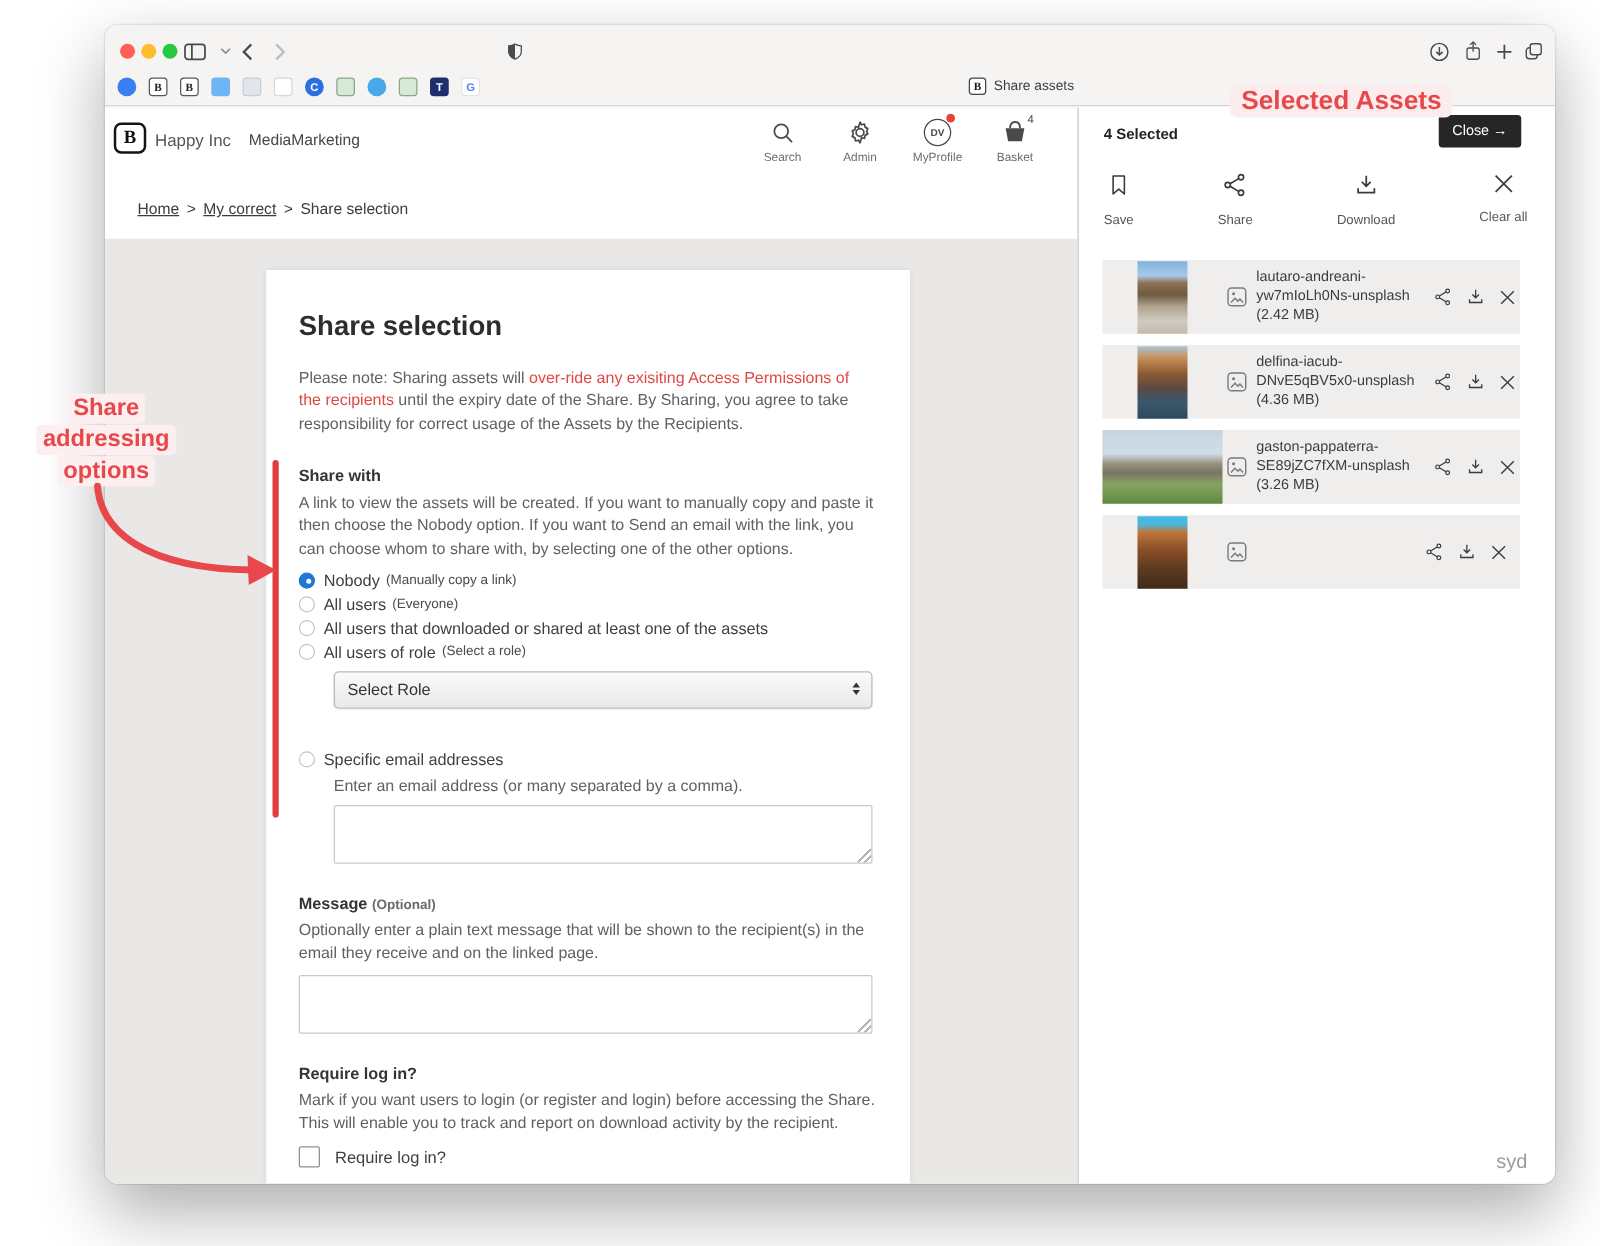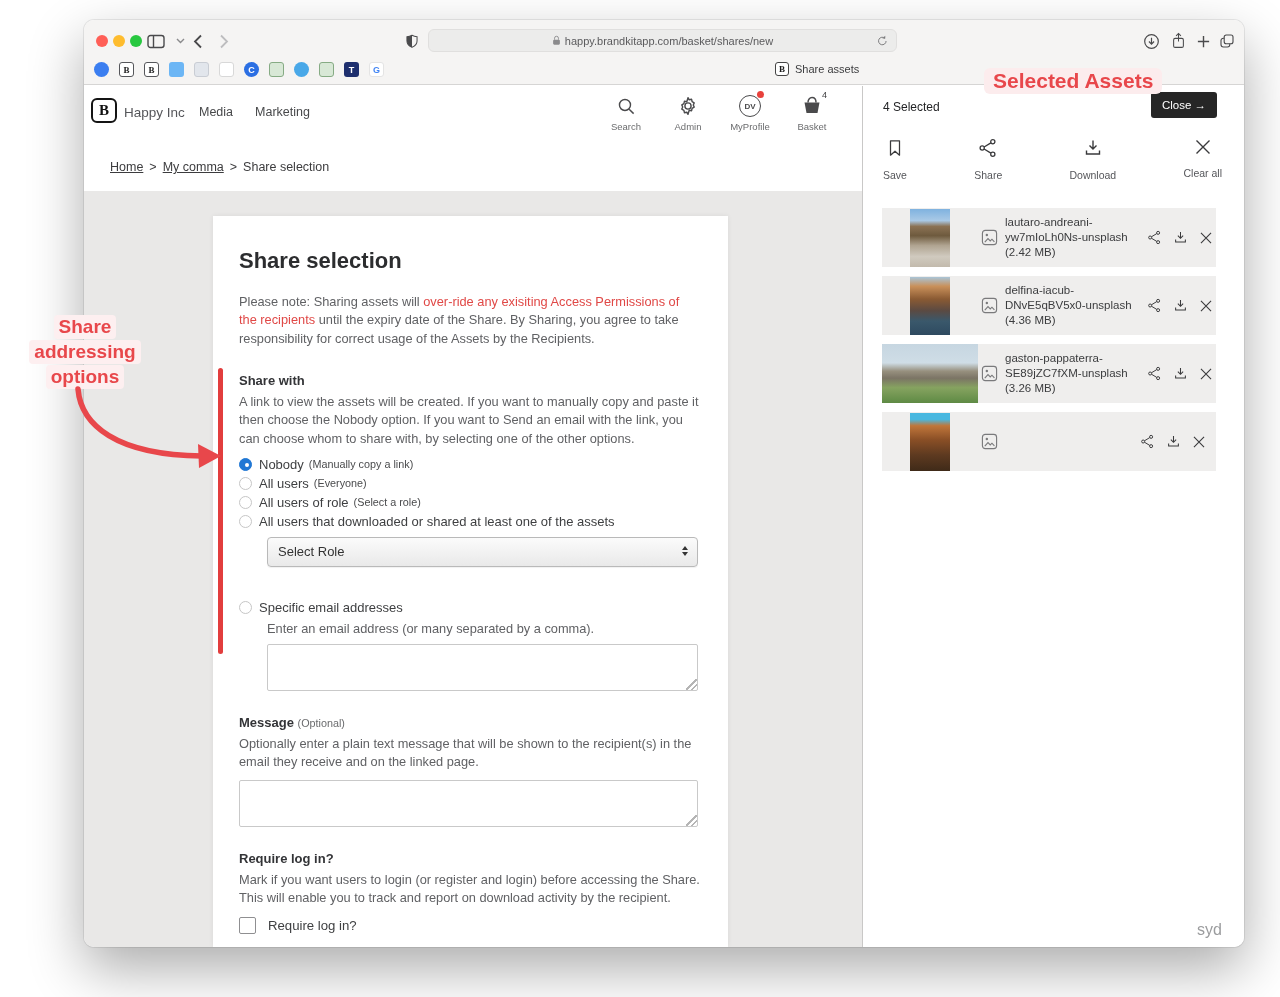--- a/index.html
+++ b/index.html
@@ -38,21 +38,21 @@
   .tab .fav-b { width:14px; height:14px; border:1px solid #444; border-radius:3px; background:#fff; color:#1b1b1b;
     font:bold 9px "Liberation Serif",serif; display:flex; align-items:center; justify-content:center; }
 
   
   .app { position:absolute; left:0; top:66px; right:0; bottom:0; display:flex; }
   .main { position:relative; width:778px; background:#e9e8e7; overflow:hidden; }
   .site-header { position:absolute; left:0; top:0; width:100%; height:105px; background:#fff; }
   .logo { position:absolute; left:7px; top:12px; width:26px; height:25px; border:2.5px solid #141414; border-radius:6px;
     background:#fff; display:flex; align-items:center; justify-content:center; font:bold 15px "Liberation Serif",serif; color:#111; }
   .site-name { position:absolute; left:40px; top:19px; font-size:13.5px; color:#55565a; }
-  .nav { position:absolute; left:115px; top:19px; display:flex; gap:22px; font-size:12.5px; color:#47484a; }
+  .nav { position:absolute; left:115px; top:19px; display:flex; font-size:12.5px; color:#47484a; }
   .nav span { cursor:pointer; }
   .hdr-actions { position:absolute; right:28px; top:8px; display:flex; gap:18px; }
   .hact { width:44px; display:flex; flex-direction:column; align-items:center; gap:3px; }
   .hact .ic { height:24px; display:flex; align-items:center; justify-content:center; position:relative; }
   .hact .lbl { font-size:9.5px; color:#6b6c6e; }
   .profile-circ { width:22px; height:22px; border:1.5px solid #4a4a4c; border-radius:50%;
     display:flex; align-items:center; justify-content:center; font-size:8px; font-weight:bold; color:#4a4a4c; }
   .red-dot { position:absolute; right:-3px; top:-3px; width:7px; height:7px; border-radius:50%; background:#e8413c; }
   .basket-count { position:absolute; right:-4px; top:-4px; font-size:9px; color:#3c3c3e; }
   .breadcrumb { position:absolute; left:26px; top:74px; font-size:12.5px; color:#3c3c3e; }
@@ -80,28 +80,28 @@
     position:relative; cursor:pointer; box-shadow:0 1px 1px rgba(0,0,0,.06); }
   .spin { position:absolute; right:9px; top:8px; display:flex; flex-direction:column; gap:2px; }
   .spin i { width:0; height:0; border-left:3.5px solid transparent; border-right:3.5px solid transparent; display:block; }
   .spin .up { border-bottom:4.5px solid #333; } .spin .dn { border-top:4.5px solid #333; }
   textarea.box { display:block; width:431px; height:47px; margin:6px 0 0 28px; border:1px solid #c9c9c9; border-radius:2px;
     resize:none; background:#fff
       ; background-image:linear-gradient(315deg, transparent 3px, #b5b5b5 3px, #b5b5b5 4.5px, transparent 4.5px, transparent 7px, #b5b5b5 7px, #b5b5b5 8.5px, transparent 8.5px);
       background-repeat:no-repeat; background-position:right bottom; background-size:11px 11px; }
   textarea.box.full { width:459px; margin-left:0; }
   .mt26 { margin-top:26px; } .mt24 { margin-top:24px; } .mt16 { margin-top:33px; }
-  .opt { font-weight:normal; font-size:10.8px; color:#6a6b6d; }
+  .opt { font-weight:bold; font-size:10.8px; color:#6a6b6d; }
   .chk-row { display:flex; align-items:center; margin-top:7px; cursor:pointer; }
   .chk { width:17px; height:17px; border:1.5px solid #8f8f91; border-radius:2px; background:#fff; flex:none; margin-right:12px; }
   .chk-row .cl { font-size:13.2px; color:#3f4042; }
 
   
   .panel { position:relative; width:382px; background:#fff; border-left:1px solid #c9c8c7; }
-  .sel-count { position:absolute; left:20px; top:14px; font-size:12px; font-weight:normal; color:#232426; }
+  .sel-count { position:absolute; left:20px; top:14px; font-size:12px; font-weight:bold; color:#232426; }
   .close-btn { position:absolute; right:27px; top:6px; background:#262626; color:#fff; font-size:11.5px;
     padding:7px 11px; border-radius:3px; border:none; cursor:pointer; }
   .ptoolbar { position:absolute; left:0; right:0; top:52px; display:flex; justify-content:space-between; padding:0 22px 0 20px; }
   .ptool { display:flex; flex-direction:column; align-items:center; gap:7px; cursor:pointer; }
   .ptool .lbl { font-size:10.5px; color:#55565a; }
   .asset-list { position:absolute; left:19px; right:28px; top:122px; }
   .arow { display:flex; align-items:center; height:59px; background:#efeeed; margin-bottom:9px; }
   .thumb-area { width:96px; height:59px; flex:none; display:flex; align-items:center; justify-content:center; }
   .thumb { cursor:pointer; }
   .thumb.port { width:40px; height:58px; }
@@ -158,33 +158,20 @@
             </svg>
         </span>
 
         <span class="c-ic" style="left:318px;">
           <svg width="14" height="17" viewBox="0 0 18 19">
               <path d="M9 1.5c2.2 1.3 4.2 1.8 6.5 1.9V9c0 3.8-2.6 6.4-6.5 8-3.9-1.6-6.5-4.2-6.5-8V3.4C4.8 3.3 6.8 2.8 9 1.5z" fill="none" stroke="#4a4a4c" stroke-width="1.3"></path>
               <path d="M9 1.5C6.8 2.8 4.8 3.3 2.5 3.4V9c0 3.8 2.6 6.4 6.5 8z" fill="#4a4a4c"></path>
             </svg>
         </span>
 
-        <div class="urlbar">
-          <svg width="9" height="11" viewBox="0 0 16 19">
-              <rect x="2" y="8" width="12" height="9" rx="2" fill="#8a8a8c"></rect>
-              <path d="M4.5 8V5.5a3.5 3.5 0 0 1 7 0V8" fill="none" stroke="#8a8a8c" stroke-width="1.6"></path>
-            </svg>
-          <span>happy.brandkitapp.com/basket/shares/new</span>
-          <span class="reload">
-            <svg width="13" height="14" viewBox="0 0 20 20">
-                <path d="M15.5 10a5.8 5.8 0 1 1-1.7-4.1" fill="none" stroke="#7a7a7c" stroke-width="1.5"></path>
-                <path d="M14.2 1.8v4.4H9.8z" fill="#7a7a7c"></path>
-              </svg>
-          </span>
-        </div>
 
         <span class="c-ic" style="left:1057px;">
           <svg width="17" height="17" viewBox="0 0 20 20">
               <circle cx="10" cy="10" r="8" fill="none" stroke="#4a4a4c" stroke-width="1.4"></circle>
               <path d="M10 5.5v7M7 10l3 3 3-3" fill="none" stroke="#4a4a4c" stroke-width="1.4"></path>
             </svg>
         </span>
         <span class="c-ic" style="left:1084px;">
           <svg width="15" height="18" viewBox="0 0 20 22">
               <rect x="3.5" y="7.5" width="13" height="12" rx="2" fill="none" stroke="#4a4a4c" stroke-width="1.4"></rect>
@@ -267,21 +254,21 @@
                 <svg width="22" height="22" viewBox="0 0 22 22">
                     <path d="M7 7.5C7 4.5 8.6 2.6 11 2.6s4 1.9 4 4.9" fill="none" stroke="#4a4a4c" stroke-width="1.5"></path>
                     <path d="M3.5 7.5h15l-2 10.5h-11z" fill="#4a4a4c"></path>
                   </svg>
                 <span class="basket-count">4</span>
               </span>
               <span class="lbl">Basket</span>
             </div>
           </div>
           <div class="breadcrumb">
-            <a>Home</a><span class="sep">&gt;</span><a>My comma</a><span class="sep">&gt;</span><span>Share selection</span>
+            <a>Home</a><span class="sep">&gt;</span><a>My correct</a><span class="sep">&gt;</span><span>Share selection</span>
           </div>
         </div>
 
         <div class="card">
           <div class="bracket"></div>
 
           <h1 class="page-title">Share selection</h1>
 
           <p class="note"><span>Please note: Sharing assets will </span><span class="hl">over-ride any exisiting Access Permissions of the recipients</span><span> until the expiry date of the Share. By Sharing, you agree to take responsibility for correct usage of the Assets by the Recipients.</span></p>
 
@@ -293,26 +280,26 @@
             <span class="rl">Nobody</span>
             <span class="rh">(Manually copy a link)</span>
           </div>
           <div class="radio-row">
             <span class="radio"></span>
             <span class="rl">All users</span>
             <span class="rh">(Everyone)</span>
           </div>
           <div class="radio-row">
             <span class="radio"></span>
+            <span class="rl">All users that downloaded or shared at least one of the assets</span>
+          </div>
+          <div class="radio-row">
+            <span class="radio"></span>
             <span class="rl">All users of role</span>
             <span class="rh">(Select a role)</span>
-          </div>
-          <div class="radio-row">
-            <span class="radio"></span>
-            <span class="rl">All users that downloaded or shared at least one of the assets</span>
           </div>
 
           <div class="sel-box">
             <span>Select Role</span>
             <span class="spin">
                 <i class="up"></i>
                 <i class="dn"></i>
               </span>
           </div>
 

